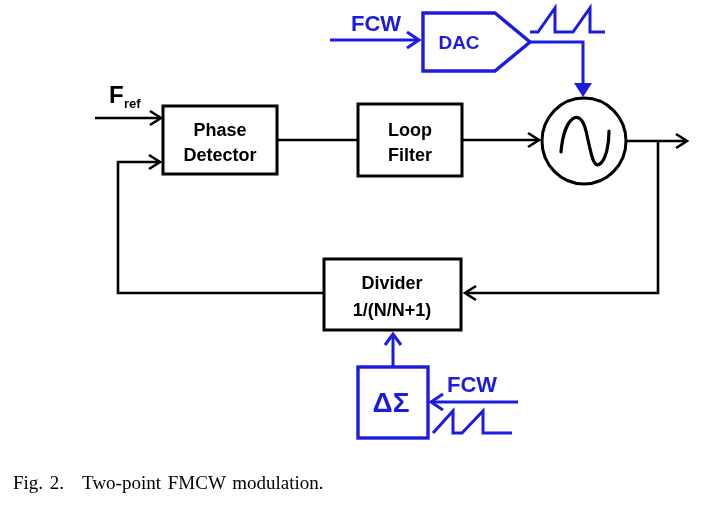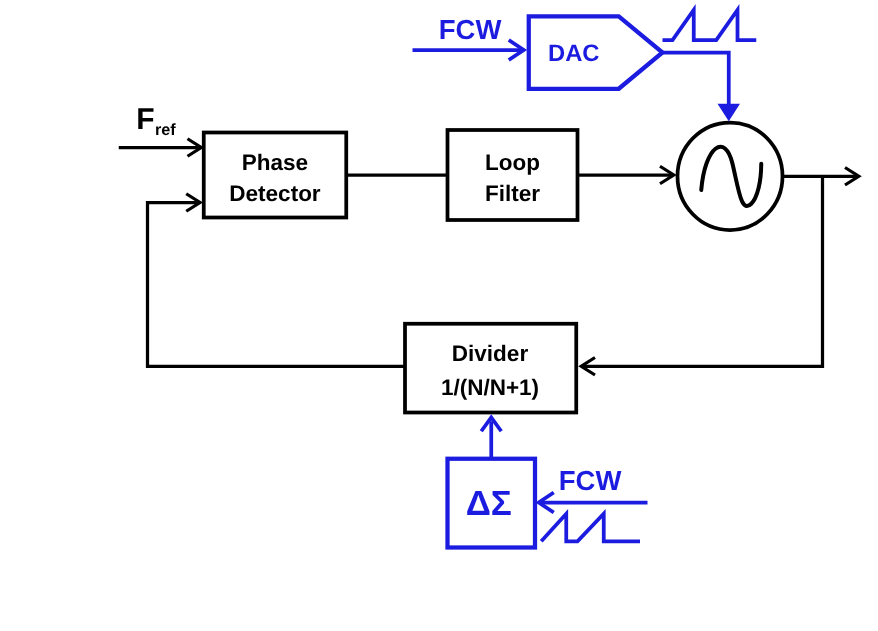--- a/index.html
+++ b/index.html
@@ -112,14 +112,17 @@
     <text class="blue-label fcw-label" x="447" y="392">FCW</text>
     <path class="b-wire" d="M 518,402 H 432"></path>
     <path class="b-head" d="M 443,394 L 431,402 L 443,410"></path>
 
     <path class="b-wire" d="M 433,433 L 453,411 V 433 H 462 L 483,411 V 433 H 512"></path>
 
     <text class="fref-base" x="109" y="103">F</text>
     <text class="fref-sub" x="124" y="108">ref</text>
   </svg>
 
+  <div class="caption">
+    <span class="fig-num">Fig. 2.</span><span>Two-point FMCW modulation.</span>
+  </div>
 
 </div>
 
 </body></html>

